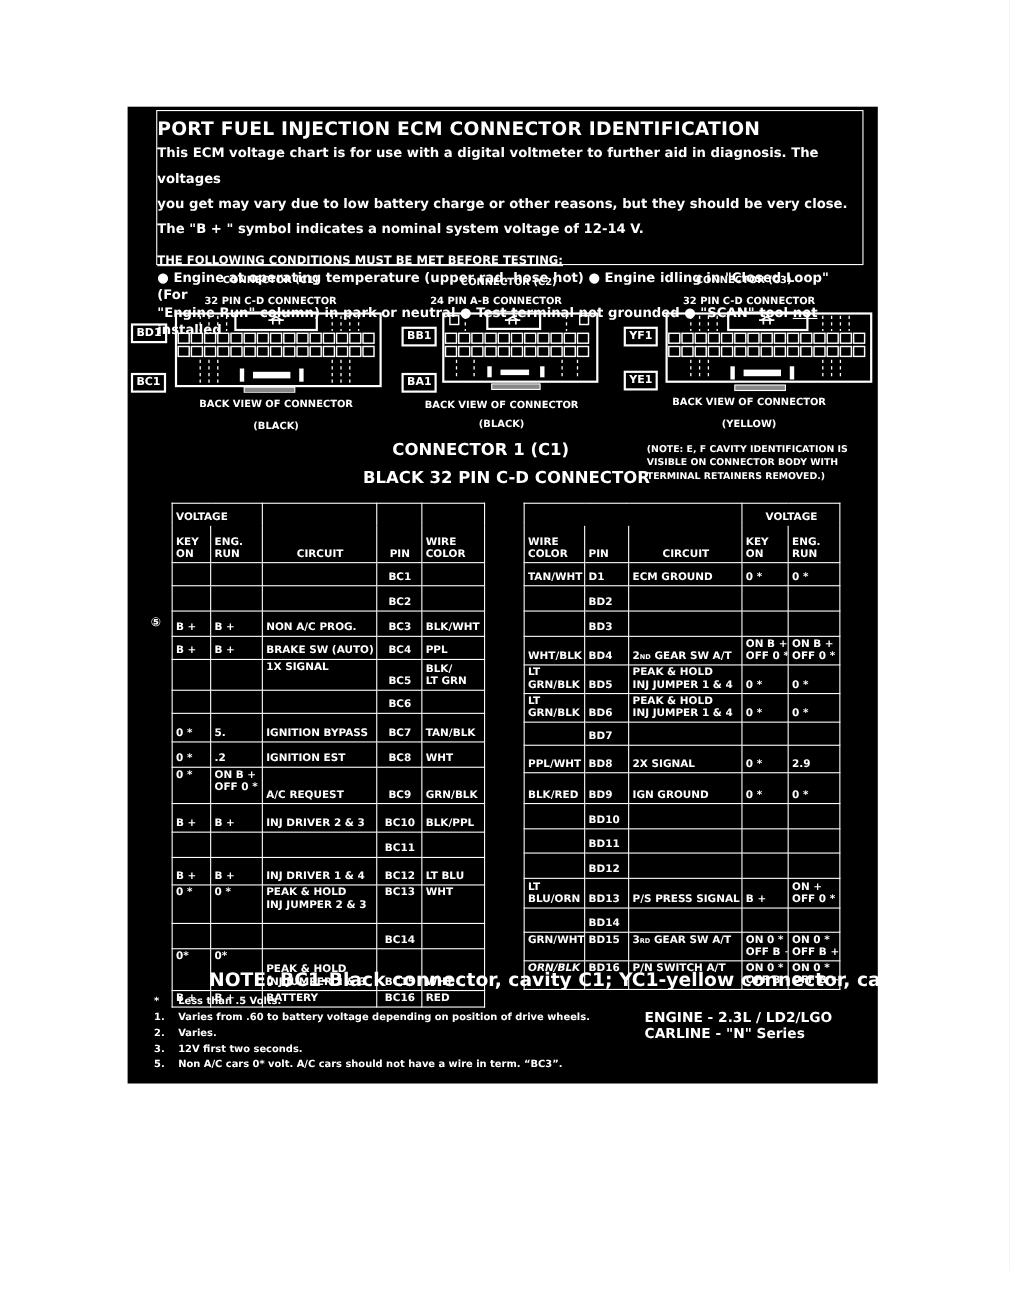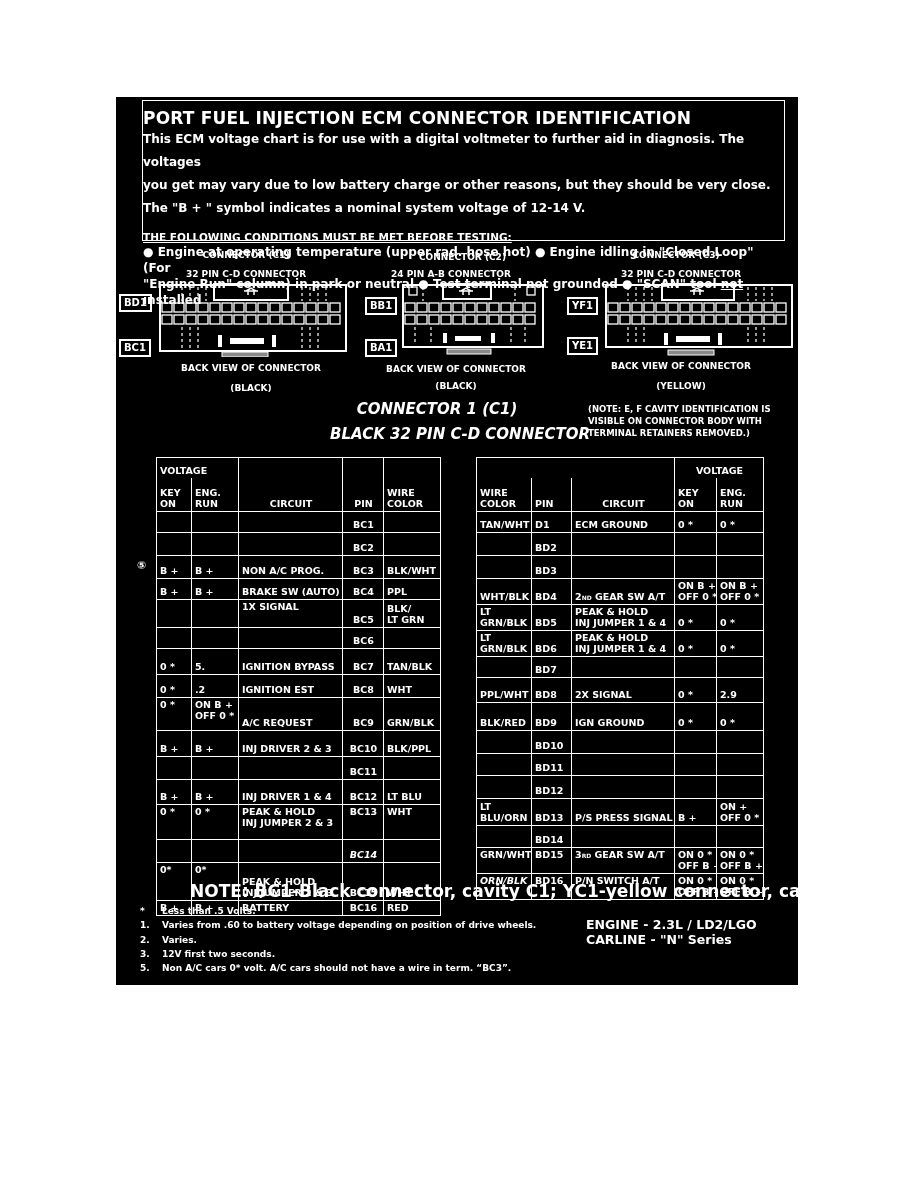--- a/index.html
+++ b/index.html
@@ -10,21 +10,21 @@
   .hdr-title { font-size: 17px; font-weight: bold; letter-spacing: 0.2px; margin-top: 7px; line-height: 20px; }
   .hdr-line { font-size: 12px; font-weight: bold; line-height: 23px; }
   .hdr-cond { font-size: 10.5px; font-weight: bold; text-decoration: underline; margin-top: 10px; line-height: 14px; }
   .hdr-bul { font-size: 12px; font-weight: bold; line-height: 16px; }
   u.nu { text-decoration: underline; }
 
   .conn-lbl { position: absolute; font-size: 9px; font-weight: bold; text-align: center; white-space: nowrap; }
   .tag { position: absolute; border: 2px solid #fff; font-size: 10px; font-weight: bold; text-align: center; line-height: 14px; padding: 0 3px; }
   .conn-svg { position: absolute; }
 
-  .c1-title { position: absolute; font-size: 15px; font-weight: bold; text-align: center; white-space: nowrap; font-style: italic; }
+  .c1-title { position: absolute; font-size: 15px; font-weight: bold; text-align: center; white-space: nowrap; }
   .c1-note { position: absolute; font-size: 8.5px; font-weight: bold; line-height: 11.5px; white-space: nowrap; }
 
   table.pins { position: absolute; border-collapse: collapse; table-layout: fixed; }
   table.pins td, table.pins th { border: 1px solid #ffffff; font-size: 9.5px; font-weight: bold; vertical-align: bottom; padding: 1px 2px 2px 3px; line-height: 11px; white-space: nowrap; overflow: hidden; }
   table.pins th { font-weight: bold; }
   .th-volt { font-size: 15px; line-height: 17px; text-align: left; }
   .th-sub { font-size: 12px; line-height: 13px; text-align: left; }
   .th-big { font-size: 12px; line-height: 14px; }
   .noborder-top { border-top: none !important; }
   .noborder-bot { border-bottom: none !important; }
@@ -324,21 +324,21 @@
           <td class="pin">BC12</td>
           <td>LT BLU</td>
         </tr>
         <tr style="height: 35px;">
           <td style="vertical-align: top;">0 *</td>
           <td style="vertical-align: top;">0 *</td>
           <td class="two" style="vertical-align: top;"><span>PEAK &amp; HOLD</span><br><span>INJ JUMPER 2 &amp; 3</span></td>
           <td class="pin" style="vertical-align: top;">BC13</td>
           <td style="vertical-align: top;">WHT</td>
         </tr>
-        <tr style="height: 23px; font-style: italic;">
+        <tr style="height: 23px;">
           <td></td>
           <td></td>
           <td></td>
           <td class="pin">BC14</td>
           <td></td>
         </tr>
         <tr style="height: 38px;">
           <td style="vertical-align: top;">0*</td>
           <td style="vertical-align: top;">0*</td>
           <td class="two"><span>PEAK &amp; HOLD</span><br><span>INJ JUMPER 2 &amp; 3</span></td>

